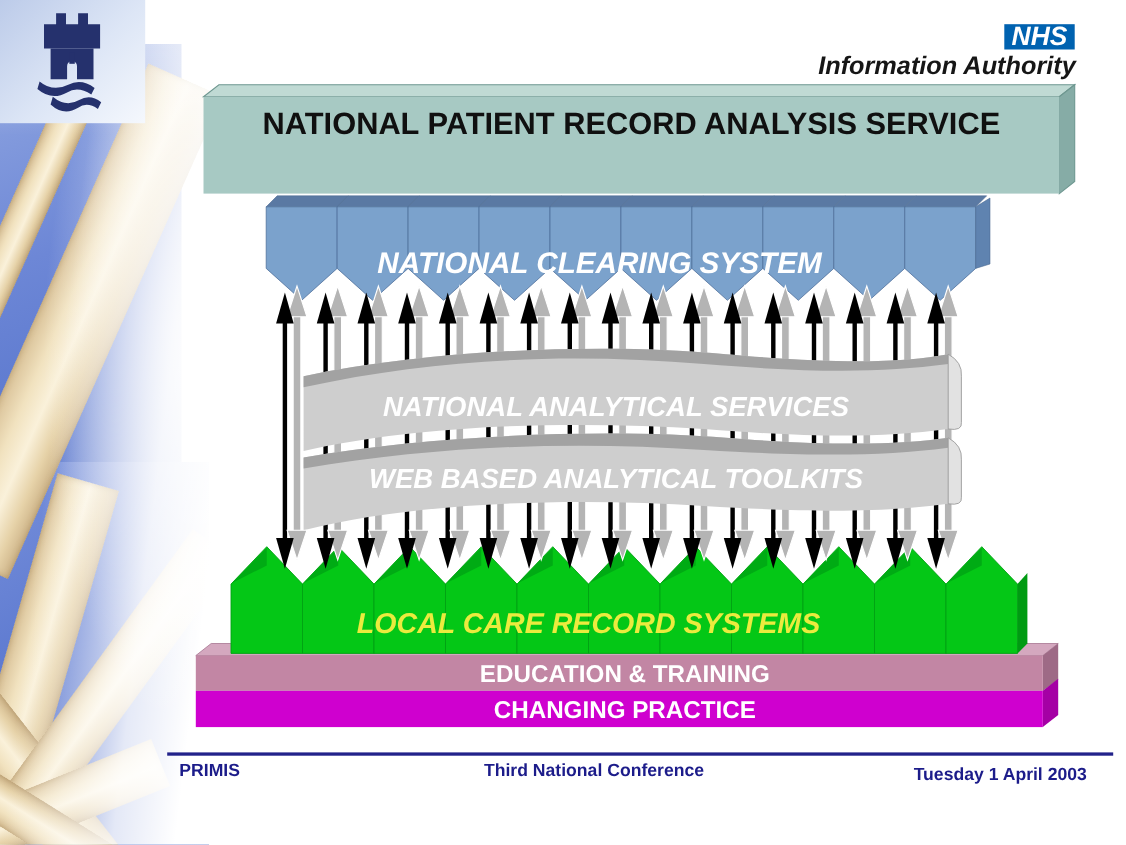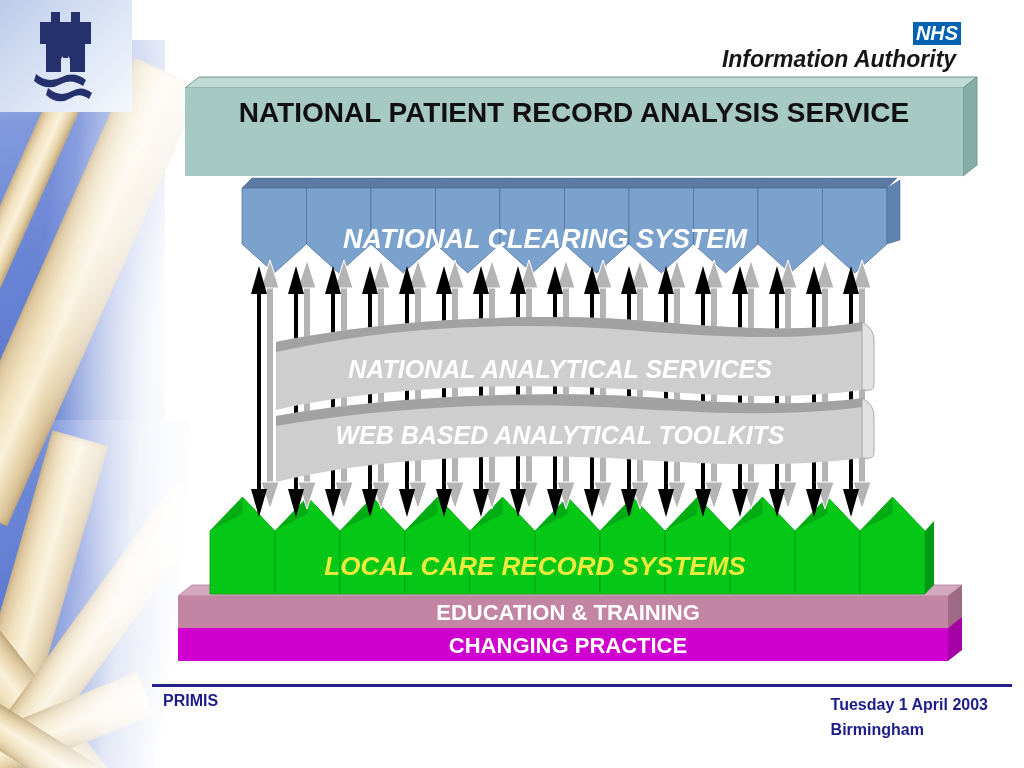--- a/index.html
+++ b/index.html
@@ -20,23 +20,23 @@
   .b5{left:-30px;top:590px;width:46px;height:330px;transform:rotate(68deg);}
   .b6{left:40px;top:630px;width:40px;height:270px;transform:rotate(-58deg);}
   .whiteout{position:absolute;inset:0;background:
      radial-gradient(ellipse at 80% 42%, rgba(255,255,255,.9) 0%, rgba(255,255,255,0) 55%),
      linear-gradient(97deg, rgba(255,255,255,0) 30%, rgba(255,255,255,.85) 62%, #fff 80%),
      linear-gradient(180deg, rgba(255,255,255,.5) 0%, rgba(255,255,255,0) 16%);}
   .bluecorner{position:absolute;left:0;top:0;width:132px;height:112px;
      background:linear-gradient(135deg,#bccbe9 0%,#dde6f6 55%,#f5f8fd 100%);}
   #crest{position:absolute;left:20px;top:6px;}
   
-  #nhs-box{position:absolute;left:913px;top:22px;width:48px;height:23px;background:#0062b0;
-     color:#fff;font-weight:bold;font-style:italic;font-size:20px;line-height:23px;text-align:center;}
-  #nhs-sub{position:absolute;left:700px;top:46px;width:278px;text-align:center;color:#161616;
+  #nhs-box{position:absolute;left:913px;top:22px;width:64px;height:23px;background:#0062b0;
+     color:#fff;font-weight:bold;font-style:italic;font-size:24px;line-height:23px;text-align:center;}
+  #nhs-sub{position:absolute;left:700px;top:46px;width:278px;text-align:right;color:#161616;
      font-weight:bold;font-style:italic;font-size:23px;}
   
   #diagram{position:absolute;left:0;top:0;}
   #diagram text{font-family:"Liberation Sans",sans-serif;}
   .banner-text{font-weight:bold;font-style:italic;}
   
   .footer-text{position:absolute;color:#1c1c8a;font-weight:bold;font-size:16px;}
   #footer-line{position:absolute;left:152px;top:684px;width:860px;height:3px;background:#22228a;}
   #footer-left{left:163px;top:692px;}
   #footer-center{left:290px;top:692px;width:500px;text-align:center;}
@@ -273,18 +273,18 @@
       </g>
 
     <text class="banner-text" x="535" y="575" text-anchor="middle" font-size="26" fill="#ebeb3e">LOCAL CARE RECORD SYSTEMS</text>
 
     <text x="568" y="620" text-anchor="middle" font-size="22" font-weight="bold" fill="#fff">EDUCATION &amp; TRAINING</text>
     <text x="568" y="653" text-anchor="middle" font-size="22" font-weight="bold" fill="#fff">CHANGING PRACTICE</text>
   </svg>
 
   <div id="footer-line"></div>
   <div id="footer-left" class="footer-text">PRIMIS</div>
+  <div id="footer-center" class="footer-text">Third National Conference</div>
   <div id="footer-right" class="footer-text">
     <div>Tuesday 1 April 2003</div>
-    <div>Birmingham</div>
   </div>
 
 </div>
 
 </body></html>

